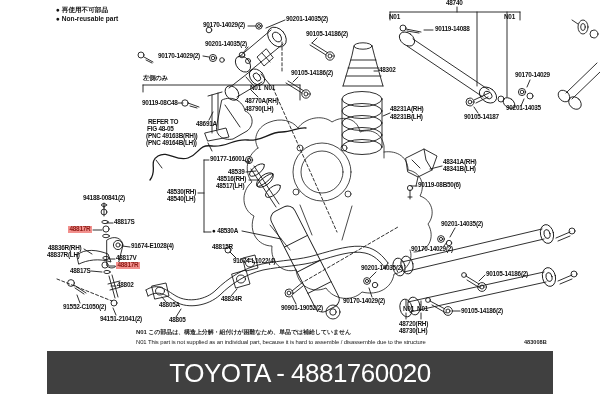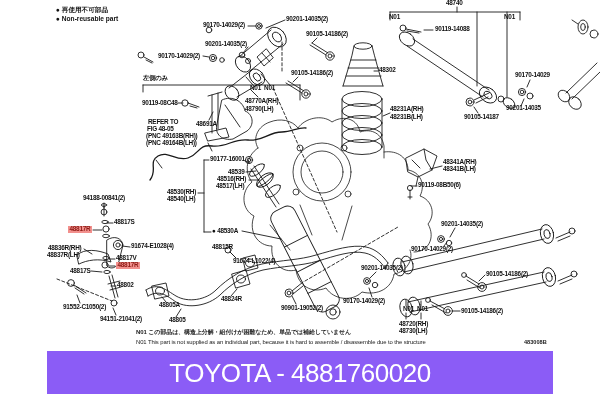--- a/index.html
+++ b/index.html
@@ -298,17 +298,17 @@
       <div class="lbl" style="left: 169px; top: 317px;">48805</div>
       <div class="lbl" style="left: 100px; top: 316px;">94151-21041(2)</div>
       <div class="lbl" style="left: 399px; top: 321px;">48720(RH)</div>
       <div class="lbl" style="left: 399px; top: 328px;">48730(LH)</div>
     </div>
 
   <div class="note" id="note-jp">N01 この部品は、構造上分解・組付けが困難なため、単品では補給していません</div>
   <div class="note" id="note-en">N01 This part is not supplied as an individual part, because it is hard to assemble / disassemble due to the structure</div>
   <div id="fig-code">483008B</div>
 
-  <div id="footer-bar" style="background: #8b5cf6; color: rgb(255, 255, 255);">
+  <div id="footer-bar" style="background: #404040; color: rgb(255, 255, 255);">
     <span>TOYOTA - 4881760020</span>
   </div>
 
 </div>
 
 </body></html>

